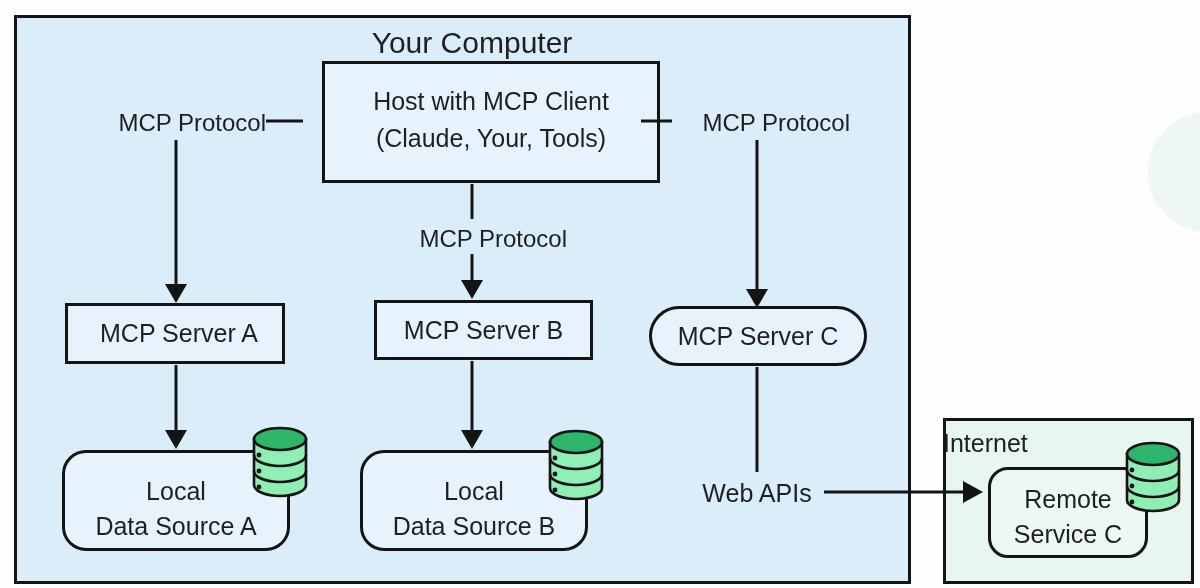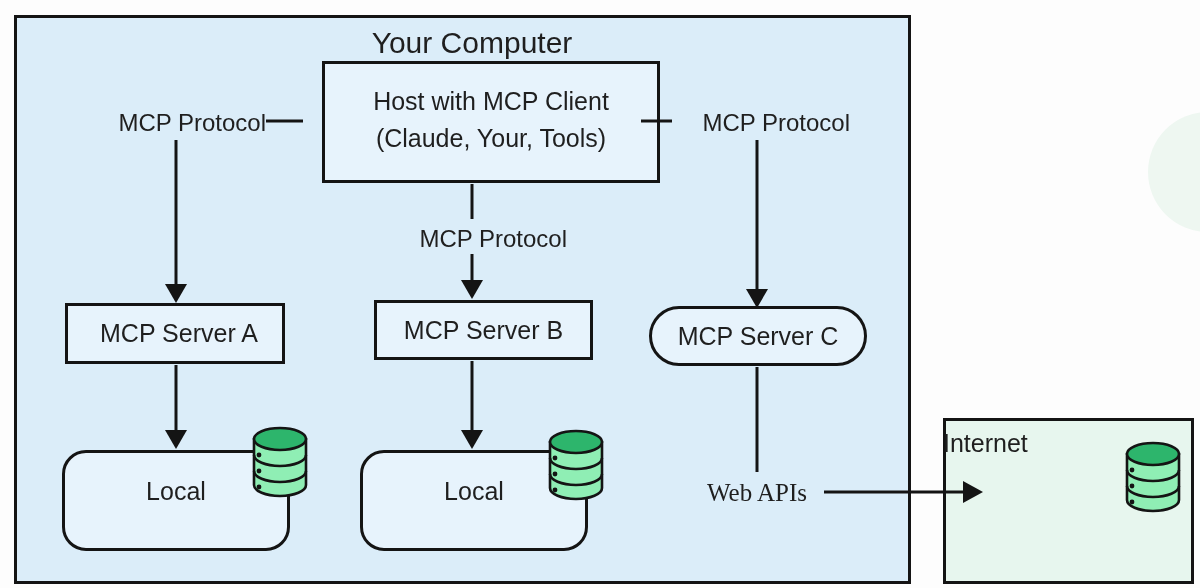--- a/index.html
+++ b/index.html
@@ -62,21 +62,21 @@
     border-radius:24px;
     background:var(--inner-box-fill,#e5f2fb);
     text-align:center;
     font-size:25px;line-height:35px;
     padding-top:21px;
   }
   #ds-a{left:62px;top:450px;width:228px;height:101px;}
   #ds-b{left:360px;top:450px;width:228px;height:101px;}
   #web-apis{
     position:absolute;left:677px;top:479px;width:160px;
-    text-align:center;font-size:25px;font-family:Liberation Serif, serif;
+    text-align:center;font-size:25px;
   }
   #internet-box{
     left:943px;top:418px;width:251px;height:166px;
     background:var(--internet-fill,#e7f6ee);
   }
   #internet-title{
     position:absolute;left:943px;top:429px;width:292px;
     text-align:left;font-size:25px;
   }
   #remote-box{
@@ -136,29 +136,35 @@
   </div>
   <div class="box server-box" id="server-b">
     <span>MCP Server B</span>
   </div>
   <div class="box server-box" id="server-c">
     <span>MCP Server C</span>
   </div>
 
   <div class="ds-box" id="ds-a">
     <div>Local</div>
+    <div>Data Source A</div>
   </div>
   <div class="ds-box" id="ds-b">
     <div>Local</div>
+    <div>Data Source B</div>
   </div>
 
   <div id="web-apis">Web APIs</div>
 
   <div class="box" id="internet-box"></div>
   <div id="internet-title">Internet</div>
+  <div id="remote-box">
+    <div>Remote</div>
+    <div>Service C</div>
+  </div>
 
   <svg id="connector-layer" xmlns="http://www.w3.org/2000/svg">
     <path class="wire" d="M266,121 H303"></path>
     <path class="wire" d="M641,121 H672"></path>
 
     <path class="wire" d="M176,140 V284"></path>
     <polygon class="head" points="165,284 187,284 176,303"></polygon>
 
     <path class="wire" d="M757,140 V289"></path>
     <polygon class="head" points="746,289 768,289 757,308"></polygon>

